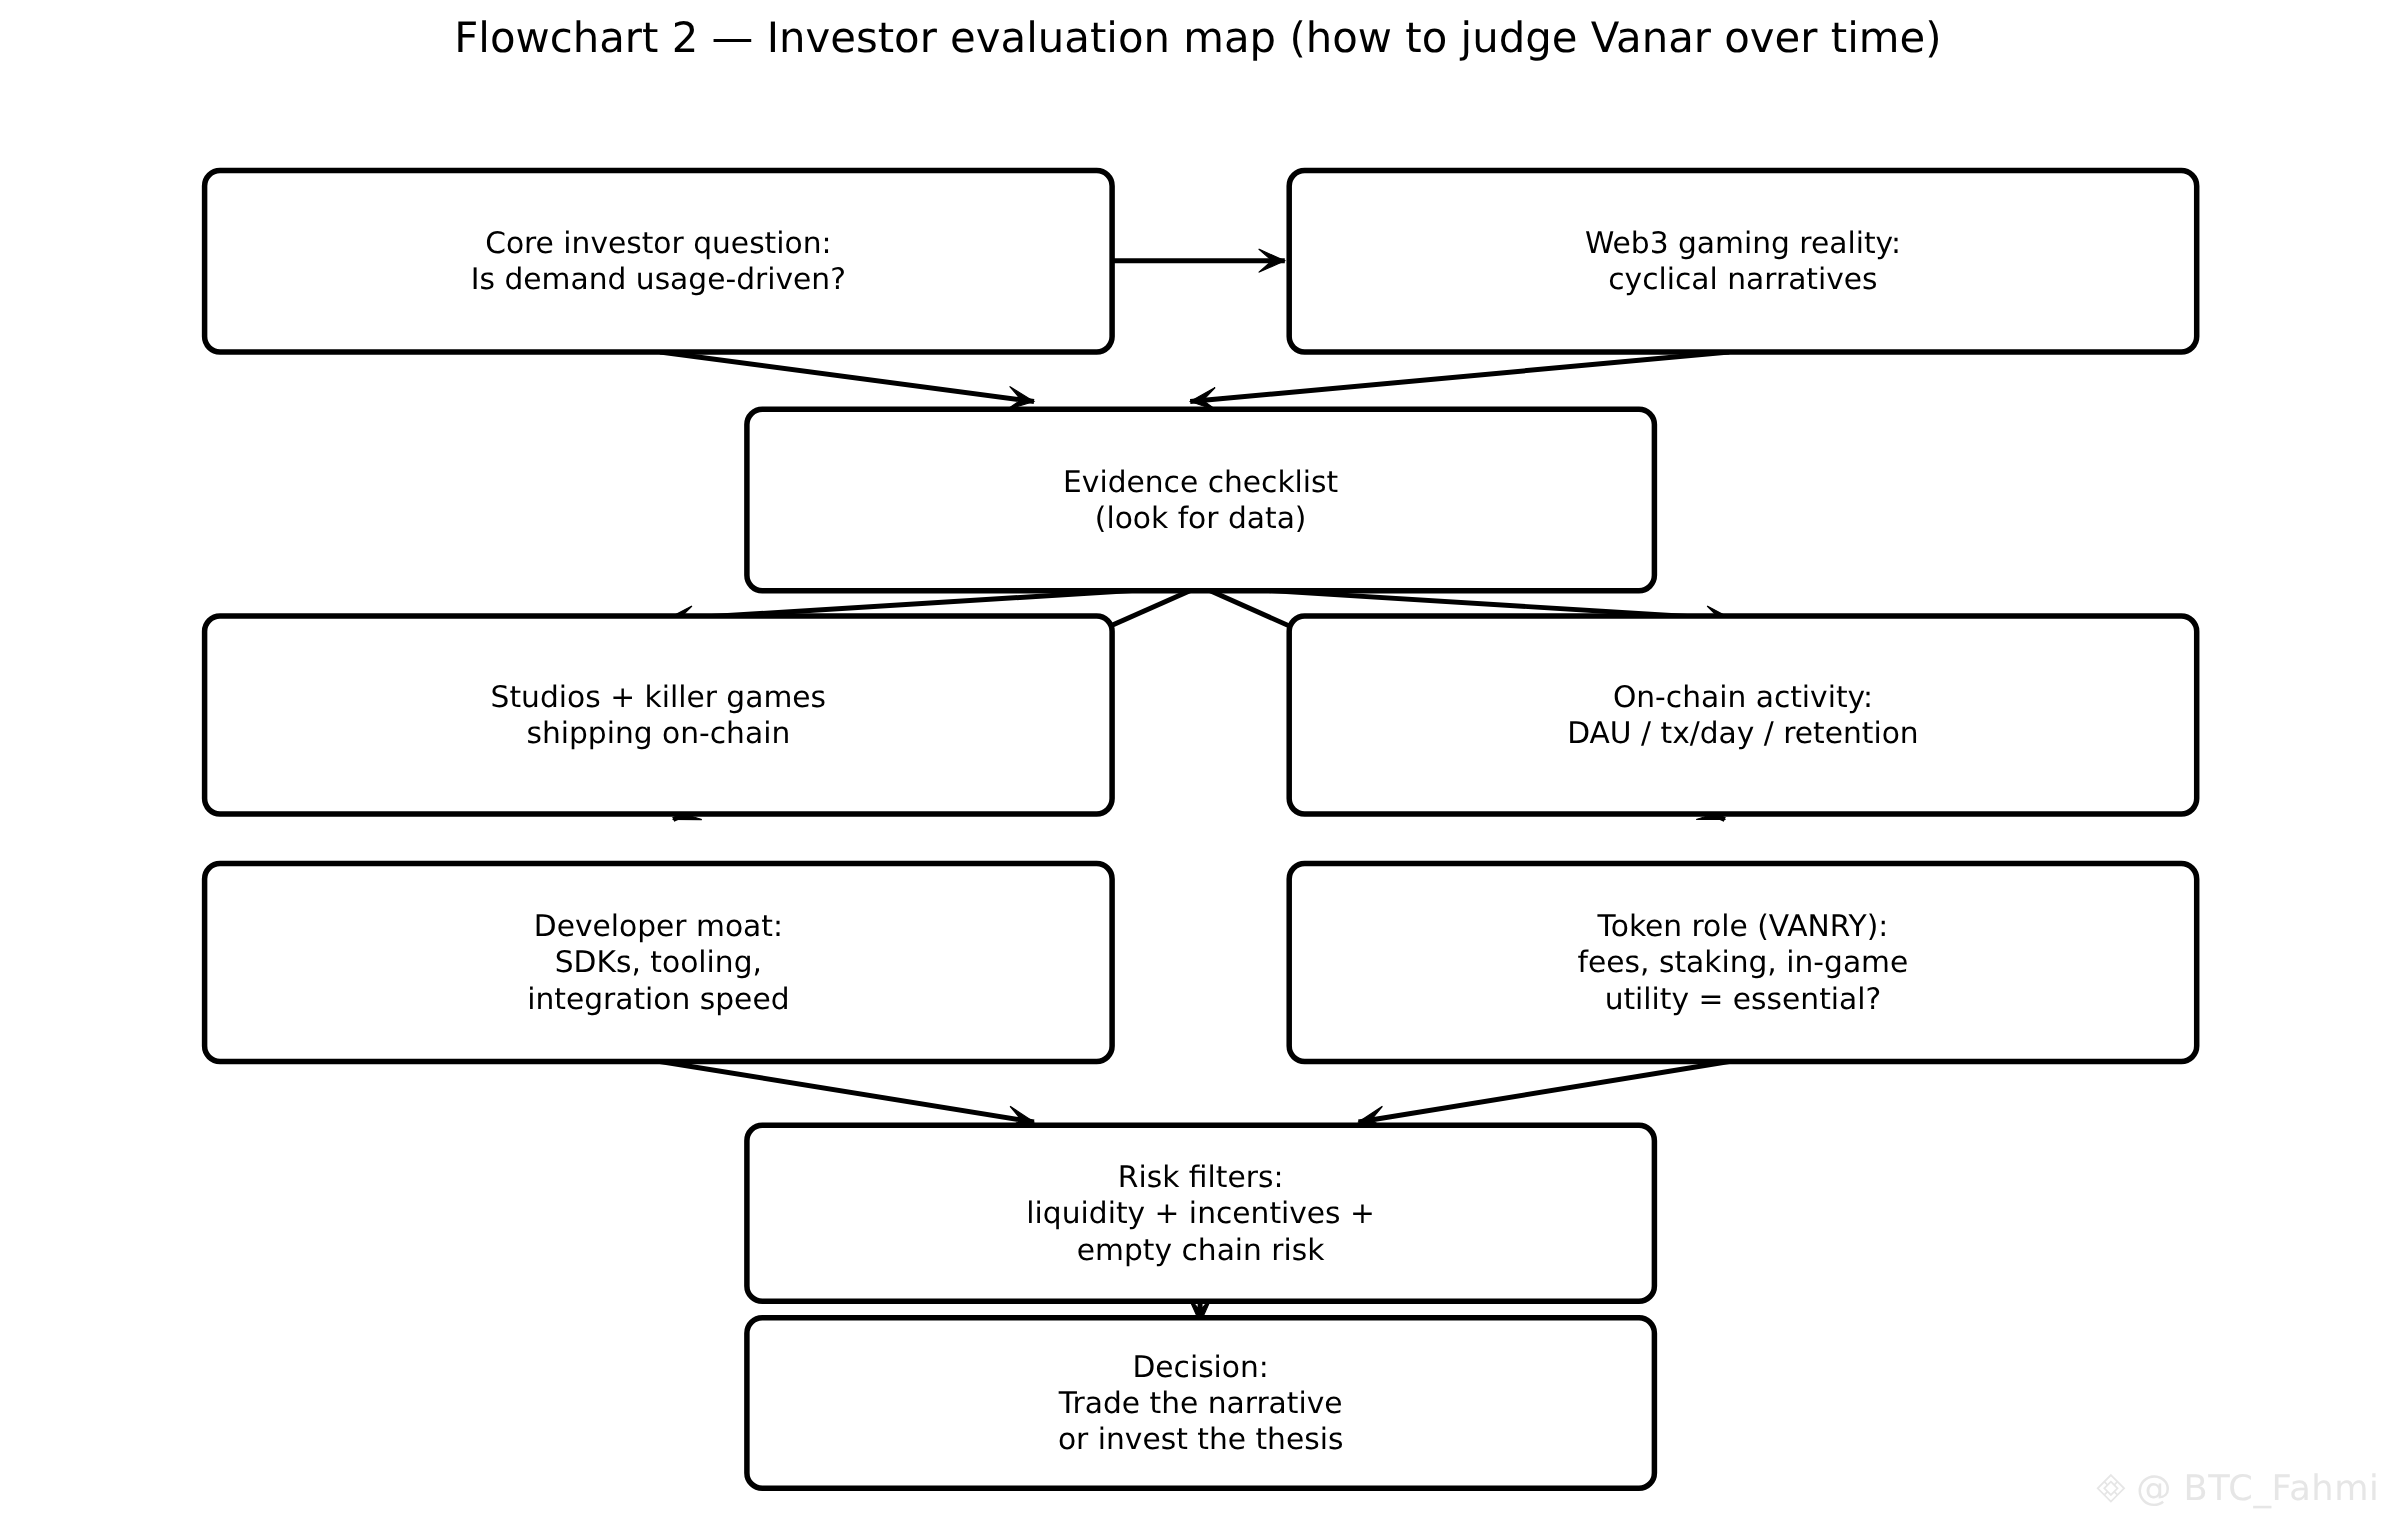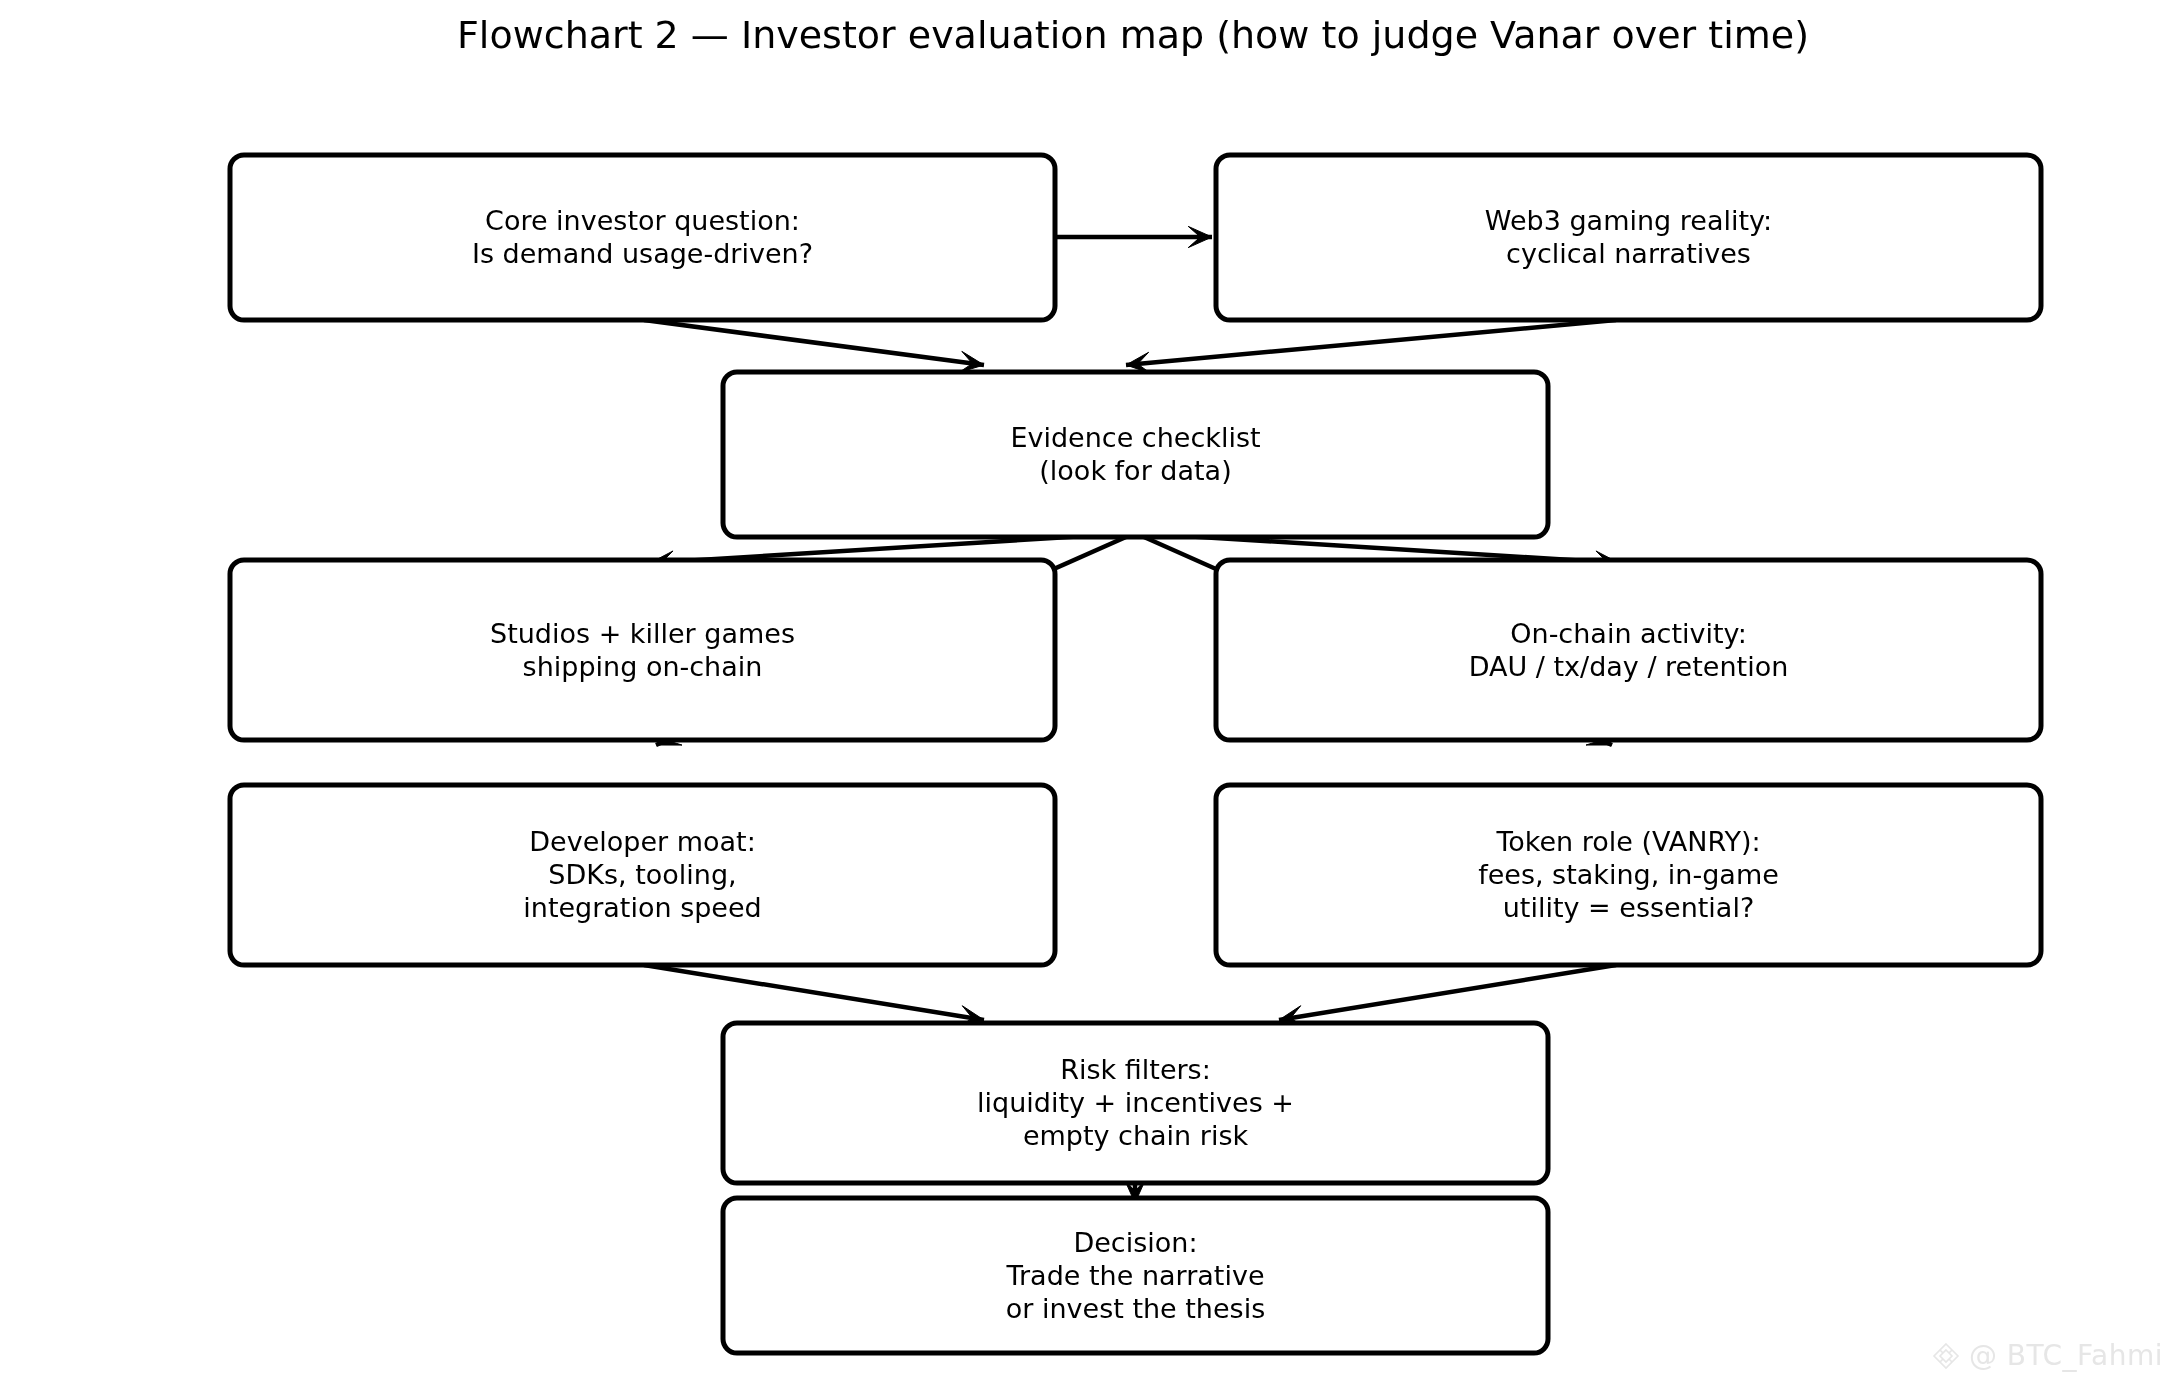--- a/index.html
+++ b/index.html
@@ -10,21 +10,20 @@
   body {
     width: 2179px;
     height: 1380px;
     font-family: "DejaVu Sans", sans-serif;
     overflow: hidden;
     position: relative;
   }
   #chart-root {
     position: absolute;
     inset: 0;
-    margin-left: 44px;
   }
   svg.flow {
     display: block;
     width: 2179px;
     height: 1380px;
   }
   .title-text {
     font-family: "DejaVu Sans", sans-serif;
     font-size: 38px;
     fill: #000000;
@@ -54,21 +53,21 @@
   }
   .watermark {
     position: absolute;
     right: 16px;
     bottom: 8px;
     display: flex;
     align-items: center;
     gap: 8px;
     color: #e6e6e6;
     font-family: "DejaVu Sans", sans-serif;
-    font-size: 28px;
+    font-size: 32px;
     letter-spacing: 0.5px;
     user-select: none;
   }
   .watermark svg { display: block; }
 </style>
 </head>
 <body>
 
 <div id="chart-root">
   <svg class="flow" viewBox="0 0 2179 1380">

